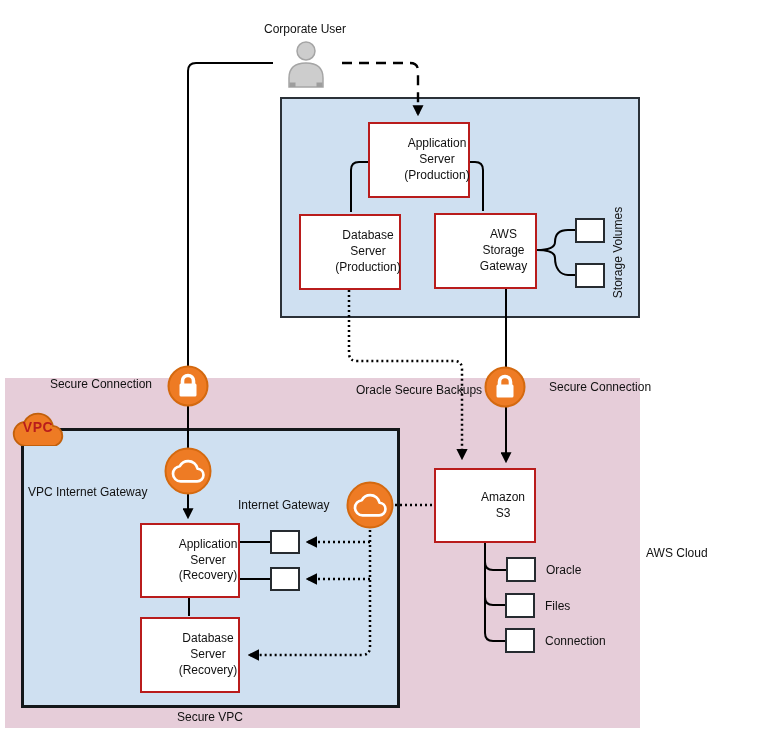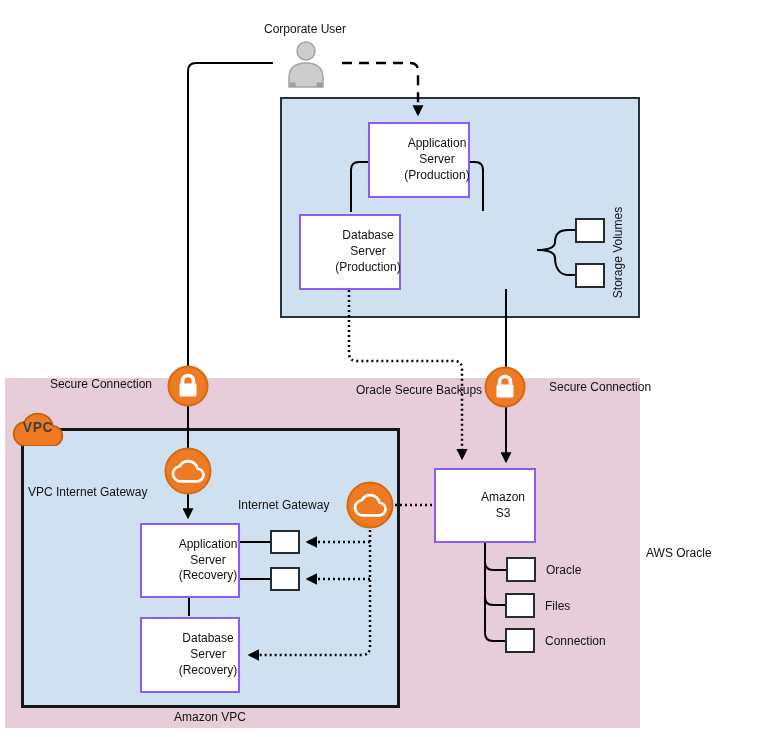--- a/index.html
+++ b/index.html
@@ -6,30 +6,30 @@
   #canvas{
     position:relative;width:784px;height:737px;background:#ffffff;overflow:hidden;
     font-family:"Liberation Sans",sans-serif;color:#111;
   }
   .region{position:absolute;box-sizing:border-box;}
   #region-aws-cloud{left:5px;top:378px;width:635px;height:350px;background:#e6cdd9;}
   #region-data-center{left:280px;top:97px;width:360px;height:221px;background:#cfe0f1;border:2px solid #2b3138;}
   #region-vpc{left:21px;top:428px;width:379px;height:280px;background:#cfe0f1;border:3px solid #14171a;}
   #connectors{position:absolute;left:0;top:0;pointer-events:none;}
   .node{
-    position:absolute;box-sizing:border-box;background:#ffffff;border:2px solid #8b5cf6;
+    position:absolute;box-sizing:border-box;background:#ffffff;border:2px solid #b91c1c;
     display:flex;align-items:center;justify-content:center;text-align:center;
     font-size:12px;line-height:1.32;white-space:pre-line;padding-left:36px;
   }
   .smallbox{position:absolute;box-sizing:border-box;background:#ffffff;border:2px solid #262b30;}
   .lbl{position:absolute;font-size:12px;line-height:1.3;white-space:pre-line;}
   .icon{position:absolute;}
   #vpc-badge-text{
     position:absolute;left:12px;top:419px;width:52px;text-align:center;
-    color:#404040;font-weight:bold;font-size:14px;letter-spacing:0.5px;
+    color:#b91c1c;font-weight:bold;font-size:14px;letter-spacing:0.5px;
   }
 </style>
 </head>
 <body>
 
 <div id="canvas">
 
   <div class="region" id="region-aws-cloud"></div>
   <div class="region" id="region-data-center"></div>
   <div class="region" id="region-vpc"></div>
@@ -68,20 +68,23 @@
       <path d="M 370,579 H 308" marker-end="url(#arrD)"></path>
     </g>
   </svg>
 
   <div class="node" style="left:368px;top:122px;width:102px;height:76px;">Application
 Server
 (Production)</div>
   <div class="node" style="left:299px;top:214px;width:102px;height:76px;">Database
 Server
 (Production)</div>
+  <div class="node" style="left:434px;top:213px;width:103px;height:76px;">AWS
+Storage
+Gateway</div>
   <div class="smallbox" style="left:575px;top:218px;width:30px;height:25px;"></div>
   <div class="smallbox" style="left:575px;top:263px;width:30px;height:25px;"></div>
 
   <div class="node" style="left:140px;top:523px;width:100px;height:75px;">Application
 Server
 (Recovery)</div>
   <div class="node" style="left:140px;top:617px;width:100px;height:76px;">Database
 Server
 (Recovery)</div>
   <div class="smallbox" style="left:270px;top:530px;width:30px;height:24px;"></div>
@@ -130,20 +133,20 @@
   </svg>
   <div id="vpc-badge-text">VPC</div>
 
   <div class="lbl" style="left:255px;top:22px;width:100px;text-align:center;">Corporate User</div>
   <div class="lbl" style="left:570px;top:245px;width:96px;height:15px;text-align:center;transform:rotate(-90deg);">Storage Volumes</div>
   <div class="lbl" style="left:356px;top:339px;width:140px;margin-top:44px;">Oracle Secure Backups</div>
   <div class="lbl" style="left:40px;top:377px;width:112px;text-align:right;">Secure Connection</div>
   <div class="lbl" style="left:549px;top:380px;width:120px;">Secure Connection</div>
   <div class="lbl" style="left:28px;top:485px;width:130px;">VPC Internet Gateway</div>
   <div class="lbl" style="left:238px;top:498px;width:100px;">Internet Gateway</div>
-  <div class="lbl" style="left:646px;top:546px;width:80px;">AWS Oracle</div>
-  <div class="lbl" style="left:160px;top:710px;width:100px;text-align:center;">Amazon VPC</div>
+  <div class="lbl" style="left:646px;top:546px;width:80px;">AWS Cloud</div>
+  <div class="lbl" style="left:160px;top:710px;width:100px;text-align:center;">Secure VPC</div>
 
   <div class="lbl" style="left:546px;top:563px;width:60px;">Oracle</div>
   <div class="lbl" style="left:545px;top:599px;width:60px;">Files</div>
   <div class="lbl" style="left:545px;top:634px;width:80px;">Connection</div>
 
 </div>
 
 </body></html>

